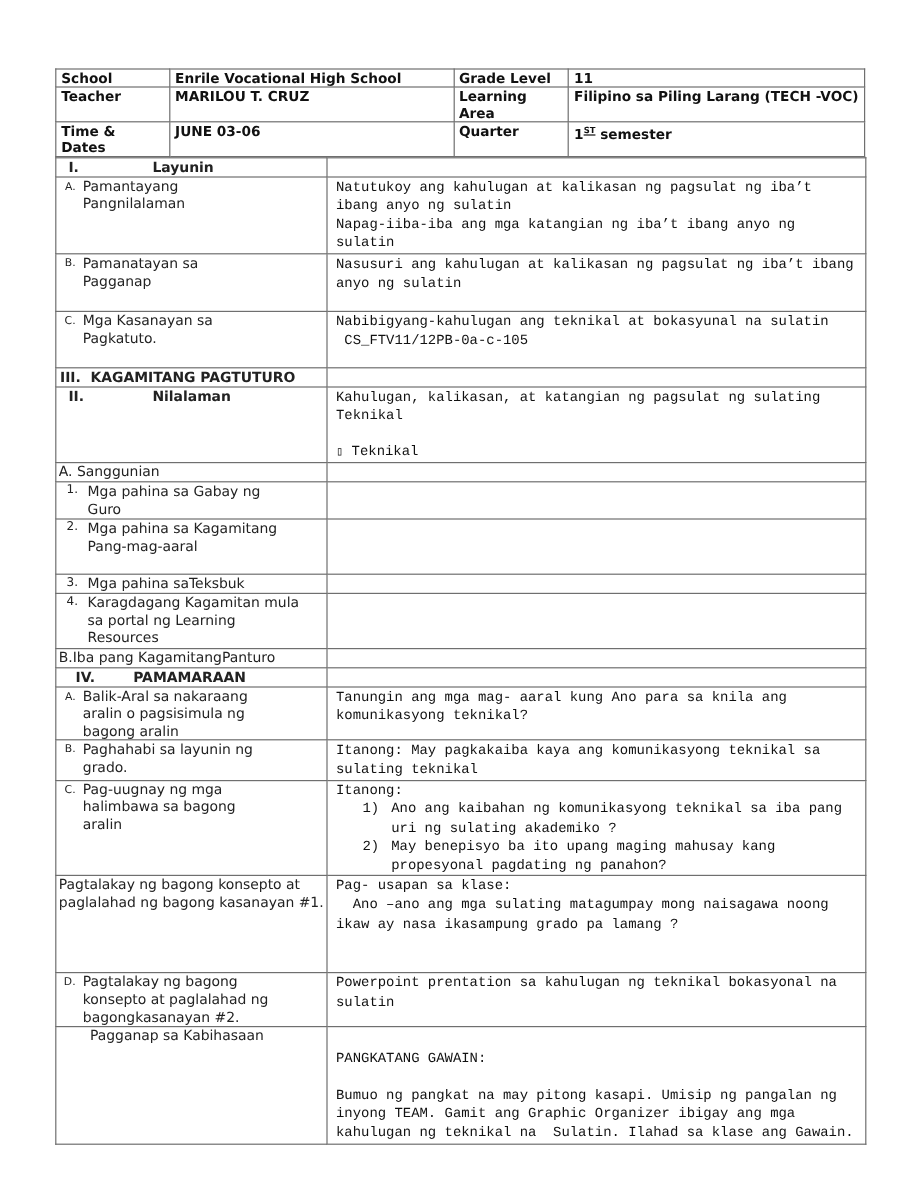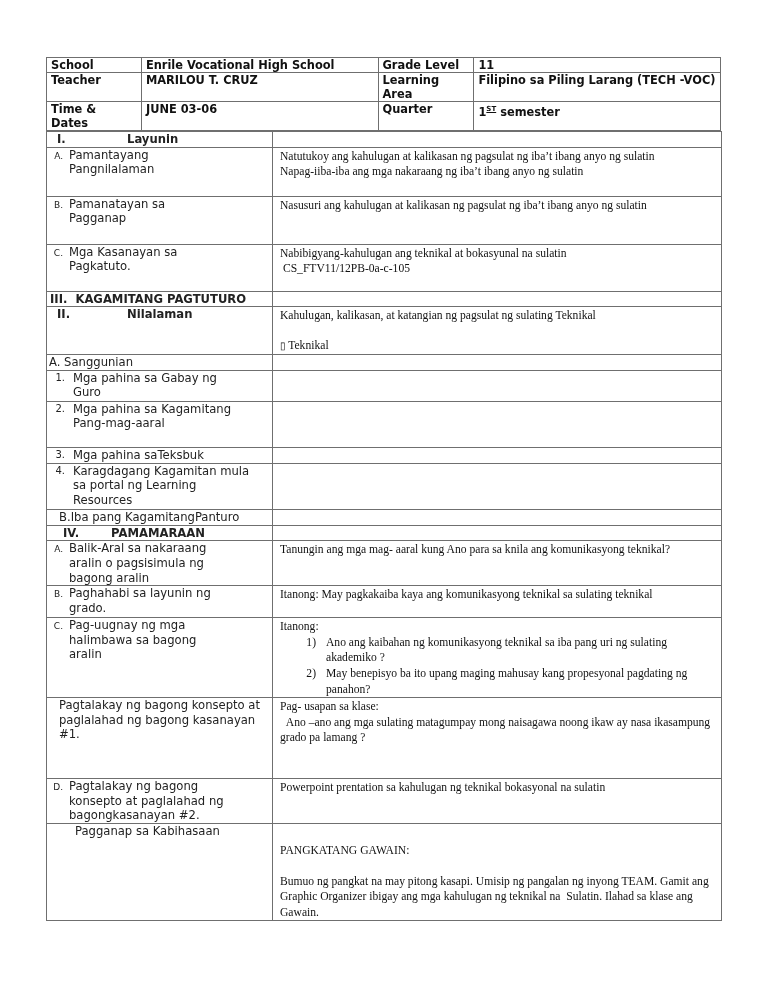--- a/index.html
+++ b/index.html
@@ -5,21 +5,21 @@
   html, body { margin:0; padding:0; background:#ffffff; }
   body { width:768px; height:994px; position:relative; overflow:hidden; color:#111; }
   .page { position:absolute; left:0; top:0; width:768px; height:994px; }
   .hdr { position:absolute; left:46px; top:57px; width:675px; border-collapse:collapse;
          font-family:"DejaVu Sans", sans-serif; font-size:11.4px; font-weight:bold; }
   .hdr td { border:1px solid #6f6f6f; padding:0 4px; vertical-align:top; line-height:14px; }
   .hdr sup { font-size:7px;text-decoration:underline; }
   .main { position:absolute; left:46px; top:131px; width:675px; border-collapse:collapse; table-layout:fixed; }
   .main td { border:1px solid #6f6f6f; vertical-align:top; padding:0; }
   .lc { font-family:"DejaVu Sans", sans-serif; font-size:11.6px; line-height:14.6px; color:#222; }
-  .rc { font-family:Liberation Serif, serif; font-size:11.6px; line-height:15.6px; padding:1px 7px 0 7px !important; color:#111; }
+  .rc { font-family:Liberation Mono, monospace; font-size:11.6px; line-height:15.6px; padding:1px 7px 0 7px !important; color:#111; }
   .item { display:flex; }
   .item .lbl { flex:0 0 auto; font-size:9px; width:22px; text-align:right; padding-right:6px; padding-top:1px; box-sizing:border-box; }
   .item .num { flex:0 0 auto; font-size:10px; width:26px; text-align:right; padding-right:8px; box-sizing:border-box; }
   .bold { font-weight:bold; }
   .sec { display:flex; font-weight:bold; }
   .sec .rn { width:34px; padding-left:10px; }
   .ol { margin:0; padding:0; list-style:none; }
   .ol li { display:flex; }
   .ol .n { flex:0 0 46px; text-align:right; padding-right:10px; box-sizing:border-box; }
 </style>
@@ -76,21 +76,21 @@
 
     <tr style="height:49px">
       <td class="lc">
             <div class="item">
               <span class="lbl">A.</span>
               <span style="width:120px">Pamantayang Pangnilalaman</span>
             </div>
           </td>
       <td class="rc">
             <div>Natutukoy ang kahulugan at kalikasan ng pagsulat ng iba’t ibang anyo ng sulatin</div>
-            <div>Napag-iiba-iba ang mga nakaraang ng iba’t ibang anyo ng sulatin</div>
+            <div>Napag-iiba-iba ang mga katangian ng iba’t ibang anyo ng sulatin</div>
           </td>
     </tr>
 
     <tr style="height:48px">
       <td class="lc">
             <div class="item">
               <span class="lbl">B.</span>
               <span style="width:120px">Pamanatayan sa Pagganap</span>
             </div>
           </td>
@@ -169,21 +169,21 @@
       <td class="lc">
             <div class="item">
               <span class="num">4.</span>
               <span style="width:185px">Karagdagang Kagamitan mula sa portal ng Learning Resources</span>
             </div>
           </td>
       <td class="rc"></td>
     </tr>
 
     <tr style="height:16px">
-      <td class="lc" style="padding-left:12px">B.Iba pang KagamitangPanturo</td>
+      <td class="lc" style="padding-left:2px">B.Iba pang KagamitangPanturo</td>
       <td class="rc"></td>
     </tr>
 
     <tr style="height:15px">
       <td class="lc">
             <div class="sec">
               <span class="rn" style="padding-left:16px">IV.</span>
               <span style="padding-left:14px">PAMAMARAAN</span>
             </div>
           </td>
@@ -230,21 +230,21 @@
               </li>
           <li>
                 <span class="n">2)</span>
                 <span>May benepisyo ba ito upang maging mahusay kang propesyonal pagdating ng panahon?</span>
               </li>
         </ul>
       </td>
     </tr>
 
     <tr style="height:81px">
-      <td class="lc" style="padding-left:12px">Pagtalakay ng bagong konsepto at paglalahad ng bagong kasanayan #1.</td>
+      <td class="lc" style="padding-left:2px">Pagtalakay ng bagong konsepto at paglalahad ng bagong kasanayan #1.</td>
       <td class="rc">
             <div>Pag- usapan sa klase:</div>
             <div style="white-space:pre-wrap">  Ano –ano ang mga sulating matagumpay mong naisagawa noong ikaw ay nasa ikasampung grado pa lamang ?</div>
           </td>
     </tr>
 
     <tr style="height:44px">
       <td class="lc">
             <div class="item">
               <span class="lbl">D.</span>

